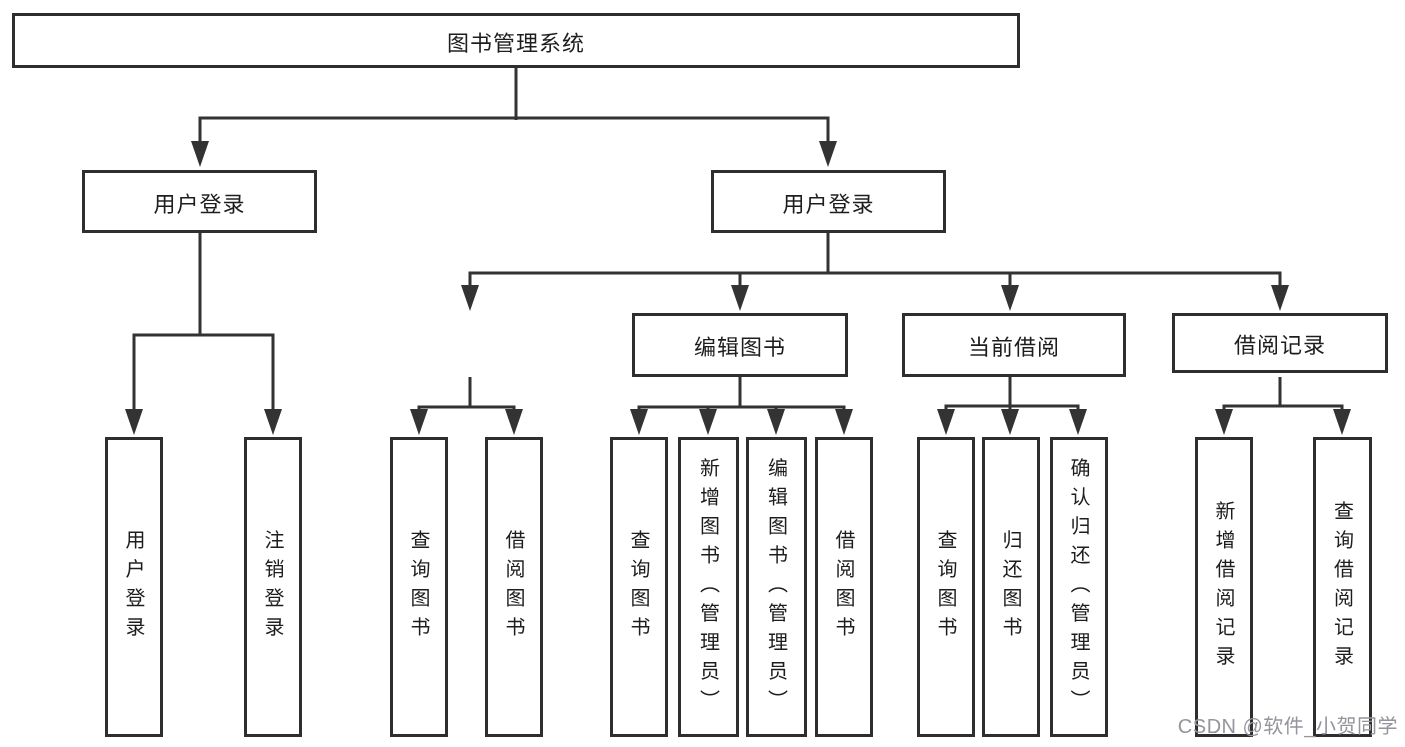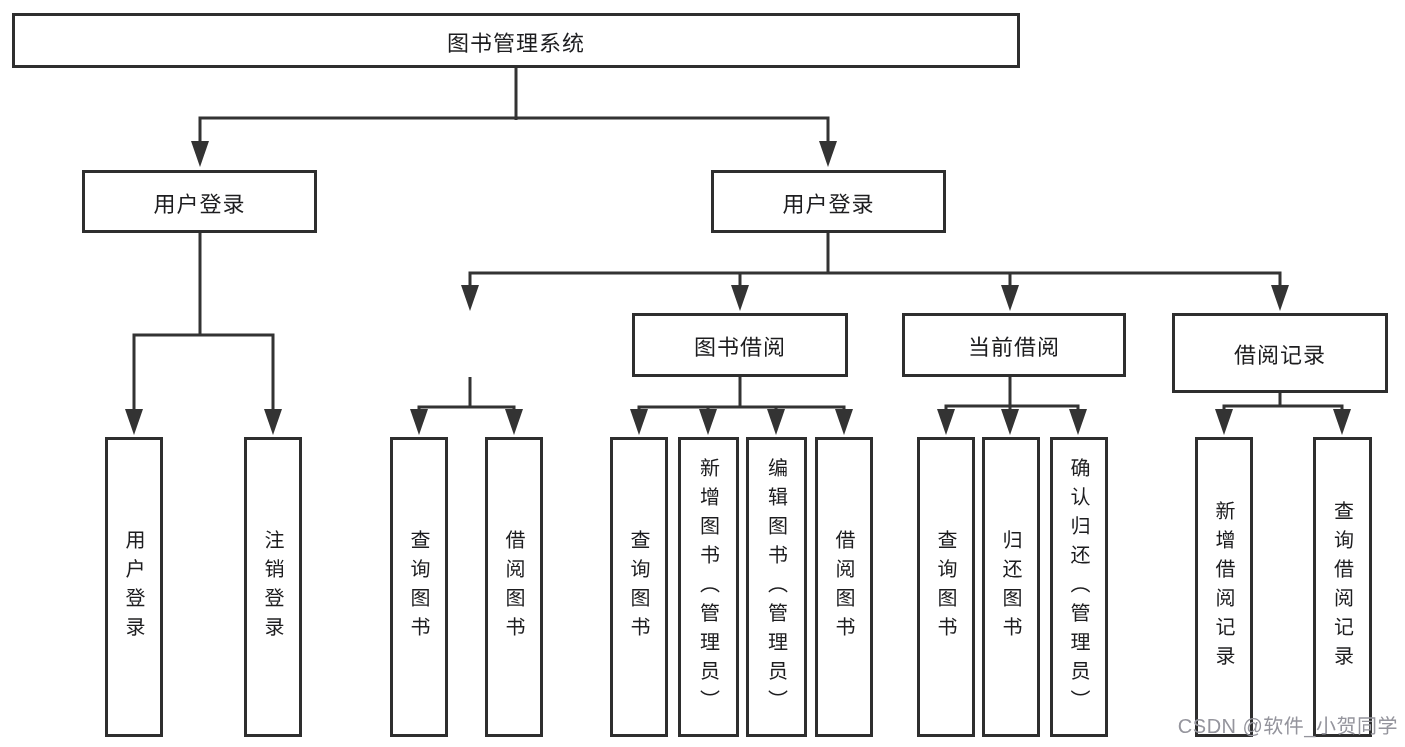--- a/index.html
+++ b/index.html
@@ -128,26 +128,26 @@
   </div>
 
   <div class="node hbox" style="left:82px;top:170px;width:235px;height:63px">
     <span>用户登录</span>
   </div>
   <div class="node hbox" style="left:711px;top:170px;width:235px;height:63px">
     <span>用户登录</span>
   </div>
 
   <div class="node hbox" style="left:632px;top:313px;width:216px;height:64px">
-    <span>图书借阅</span>
+    <span>编辑图书</span>
   </div>
   <div class="node hbox" style="left:902px;top:313px;width:224px;height:64px">
     <span>当前借阅</span>
   </div>
-  <div class="node hbox" style="left:1172px;top:313px;width:216px;height:80px">
+  <div class="node hbox" style="left:1172px;top:313px;width:216px;height:60px">
     <span>借阅记录</span>
   </div>
 
   <div class="node vbox" style="left:105px;width:58px">
     <span class="vtext">用户登录</span>
   </div>
   <div class="node vbox" style="left:244px;width:58px">
     <span class="vtext">注销登录</span>
   </div>
 

